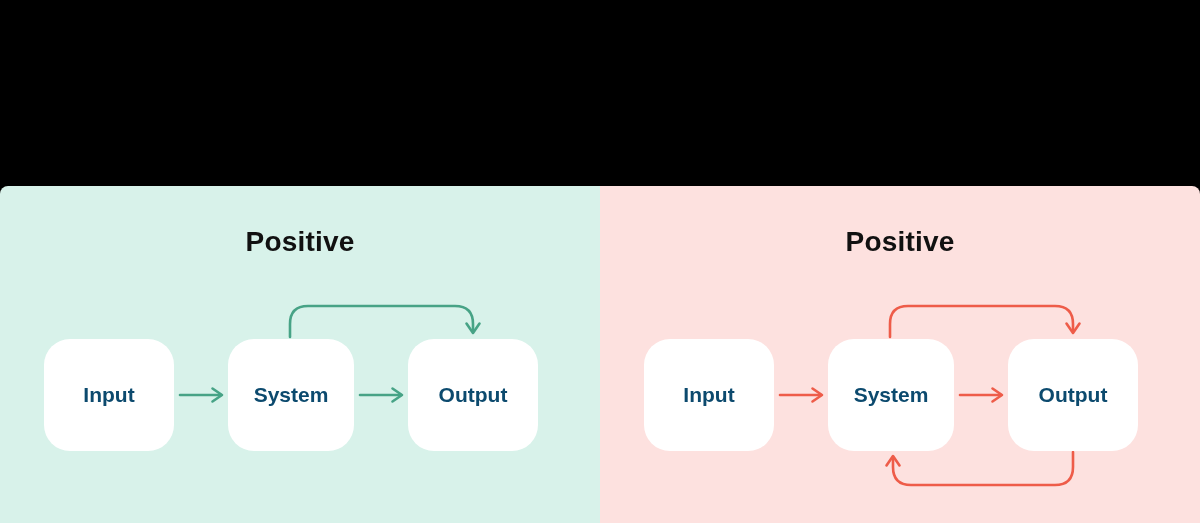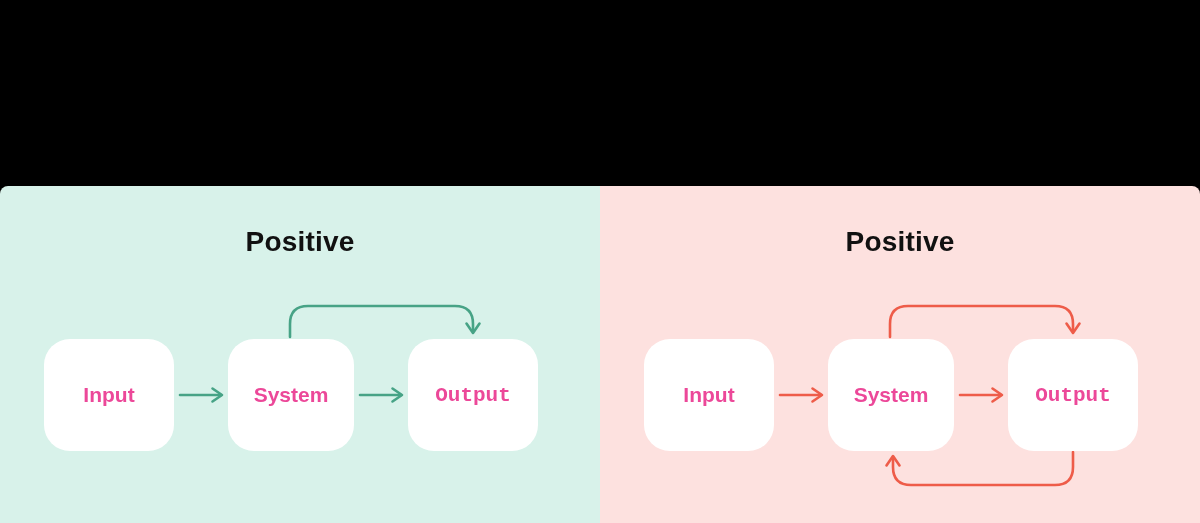--- a/index.html
+++ b/index.html
@@ -45,25 +45,25 @@
     background: #ffffff;
     border-radius: 26px;
     display: flex;
     align-items: center;
     justify-content: center;
     z-index: 2;
   }
   .node span {
     font-size: 21px;
     font-weight: 700;
-    color: #ec4899;
+    color: #0c4a6e;
   }
   .node-input  { left: 44px; }
   .node-system { left: 228px; width: 126px; justify-content: center; }
-  .node-output { left: 408px; font-family: Liberation Mono, monospace; }
+  .node-output { left: 408px; }
   .arrows {
     position: absolute;
     top: 0;
     left: 0;
     width: 600px;
     height: 339px;
     z-index: 1;
     pointer-events: none;
   }
   .arrows g {

